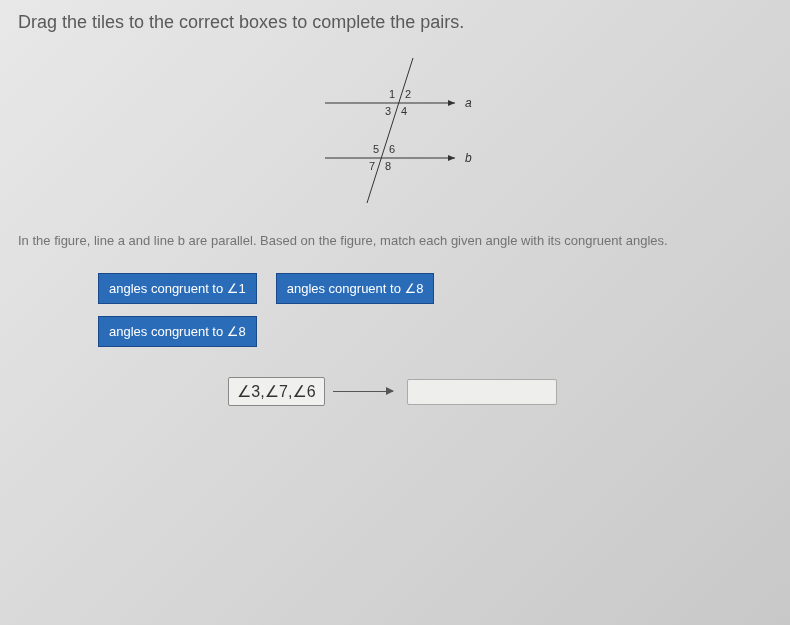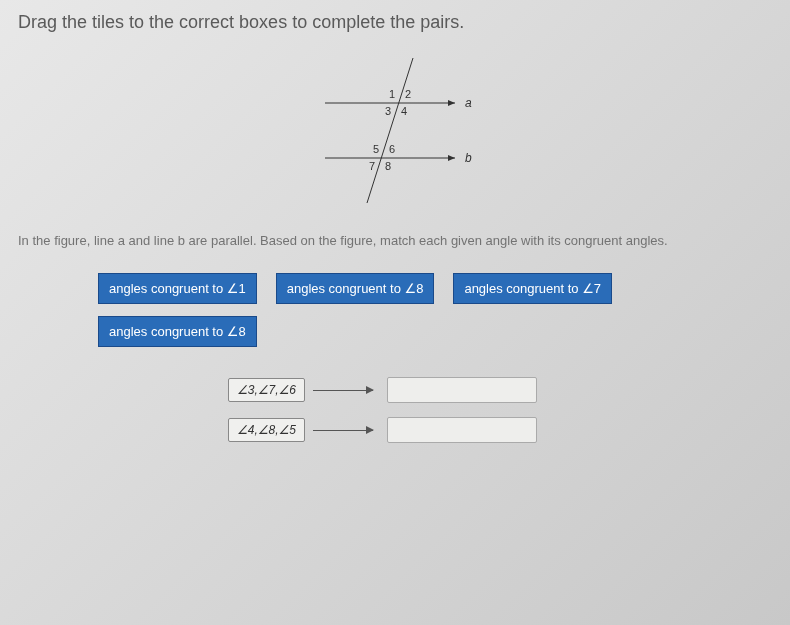--- a/index.html
+++ b/index.html
@@ -67,26 +67,25 @@
     }
     .match-row {
       display: flex;
       align-items: center;
       margin-bottom: 14px;
     }
     .source-box {
       border: 1px solid #888;
       background: #f0f0ee;
       padding: 4px 8px;
-      font-size: 12px;
+      font-size: 16px;
       color: #333;
       min-width: 60px;
       text-align: right;
       border-radius: 2px;
-      font-style: italic;
     }
     .arrow-line {
       width: 60px;
       height: 1px;
       background: #555;
       position: relative;
       margin: 0 2px 0 8px;
     }
     .arrow-line::after {
       content: "";
@@ -131,30 +130,24 @@
       <text x="90" y="117" class="angle-label">8</text>
     </svg>
   </div>
 </div>
 
 <div class="instruction-bottom">In the figure, line a and line b are parallel. Based on the figure, match each given angle with its congruent angles.</div>
 
 <div class="tiles-row">
   <div class="tile">angles congruent to ∠1</div>
   <div class="tile">angles congruent to ∠8</div>
-  <div class="tile">angles congruent to ∠7</div>
 </div>
 <div class="tiles-row">
   <div class="tile">angles congruent to ∠8</div>
 </div>
 
 <div class="matching-area">
   <div class="match-row">
     <div class="source-box">∠3,∠7,∠6</div>
     <div class="arrow-line"></div>
     <div class="drop-zone"></div>
   </div>
-  <div class="match-row">
-    <div class="source-box">∠4,∠8,∠5</div>
-    <div class="arrow-line"></div>
-    <div class="drop-zone"></div>
-  </div>
 </div>
 
 </body></html>

